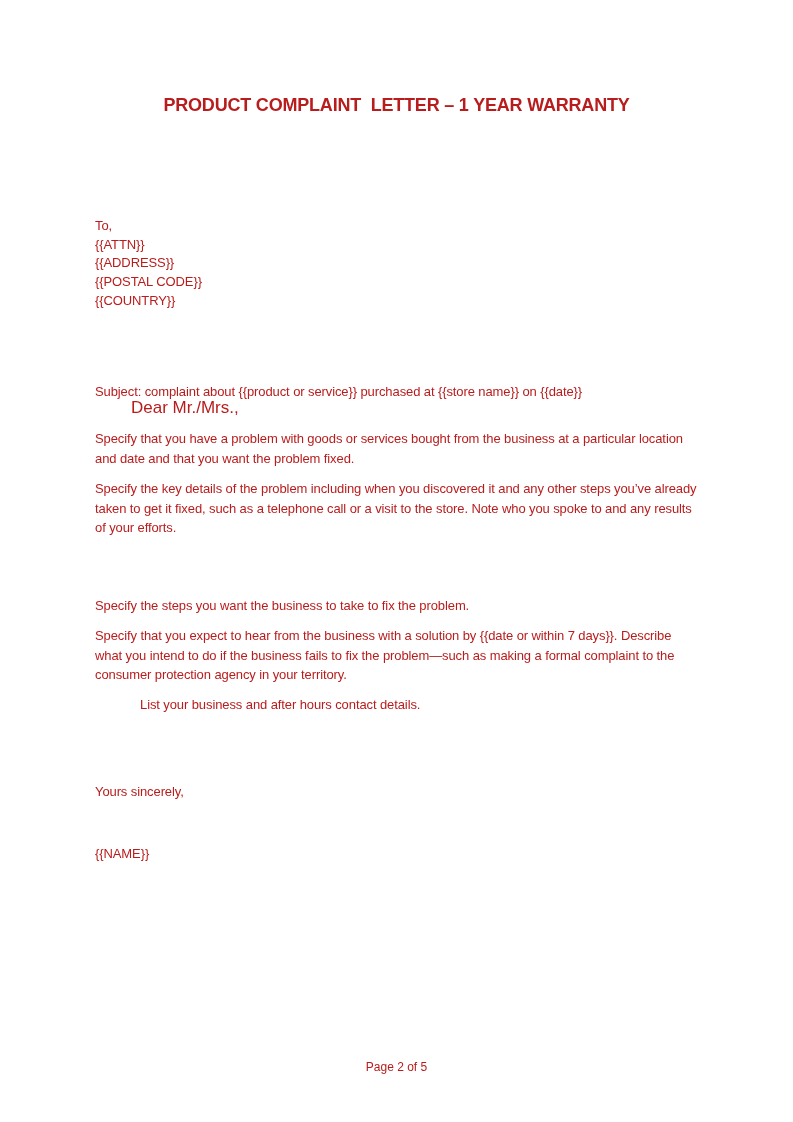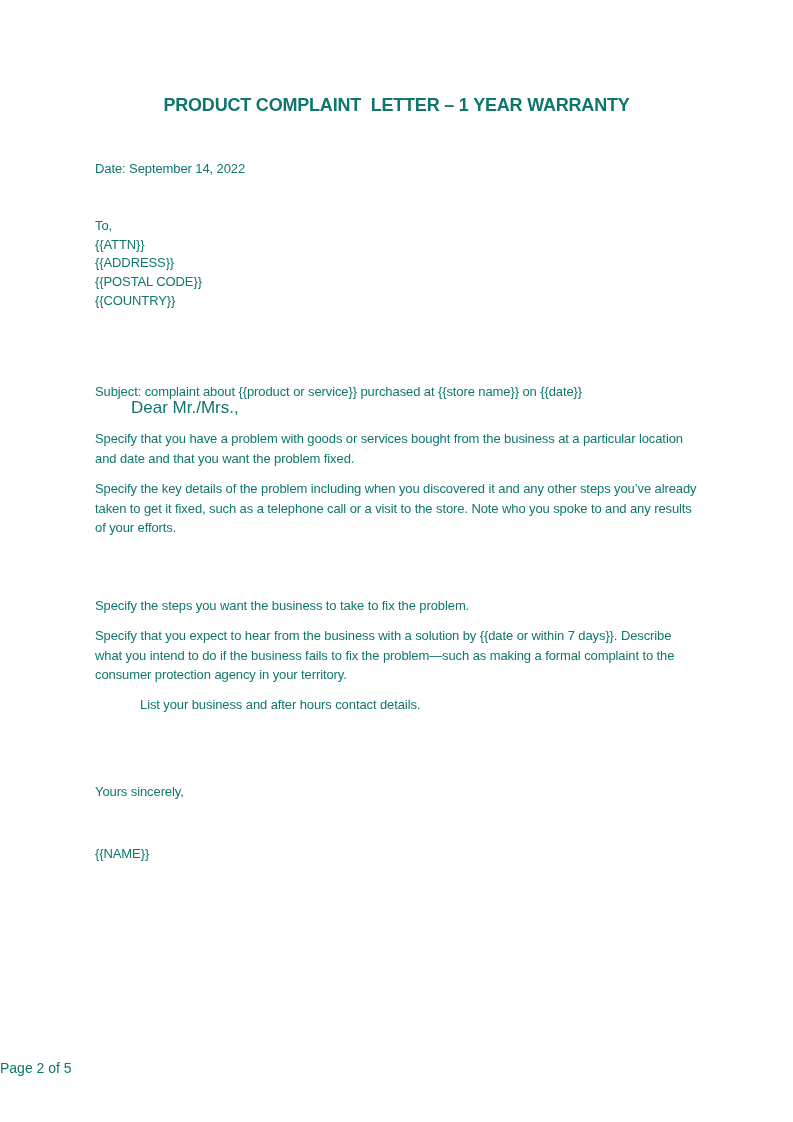--- a/index.html
+++ b/index.html
@@ -5,21 +5,21 @@
   html, body {
     margin: 0;
     padding: 0;
     background: #ffffff;
   }
   .page {
     position: relative;
     width: 793px;
     height: 1122px;
     background: #ffffff;
-    color: #0f766e;
+    color: #b91c1c;
     font-family: "Liberation Sans", sans-serif;
     overflow: hidden;
   }
   .blk {
     position: absolute;
     left: 95px;
     width: 606px;
   }
   .body-text {
     font-size: 13px;
@@ -47,33 +47,32 @@
   .para-4 { top: 596px; }
   .para-5 { top: 626px; }
   .para-6 { top: 695px; margin-left: 45px; }
   .thanks-line  { top: 745px; }
   .signoff-line { top: 782px; }
   .name-line    { top: 844px; }
   .page-footer {
     left: 0;
     width: 793px;
     top: 1060px;
-    text-align: left;
-    font-size: 14px;
+    text-align: center;
+    font-size: 12px;
     letter-spacing: 0;
   }
 </style>
 </head>
 <body>
 
 <div class="page">
 
   <div class="blk doc-title">PRODUCT COMPLAINT  LETTER – 1 YEAR WARRANTY</div>
 
-  <div class="blk body-text date-line">Date: September 14, 2022</div>
 
   <div class="blk body-text to-block">
     <div>To,</div>
     <div>{{ATTN}}</div>
     <div>{{ADDRESS}}</div>
     <div>{{POSTAL CODE}}</div>
     <div>{{COUNTRY}}</div>
   </div>
 
   <div class="blk body-text subject-line">Subject: complaint about {{product or service}} purchased at {{store name}} on {{date}}</div>

